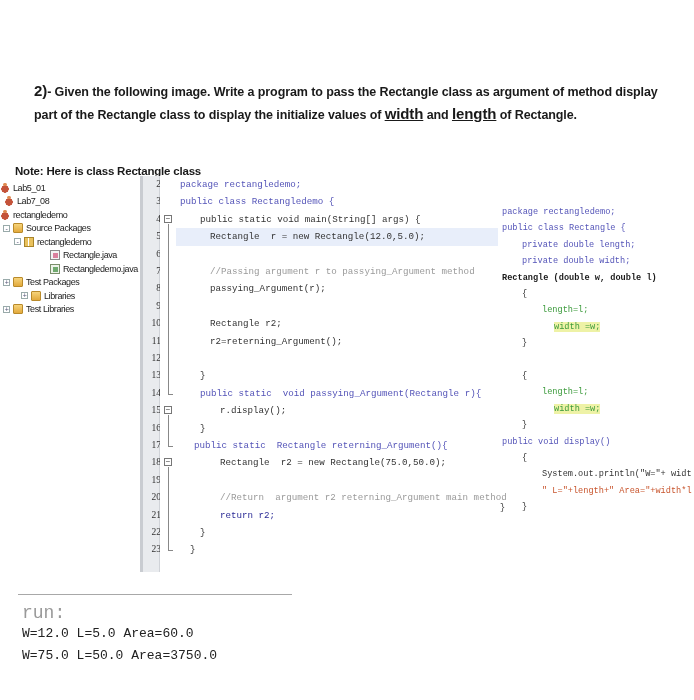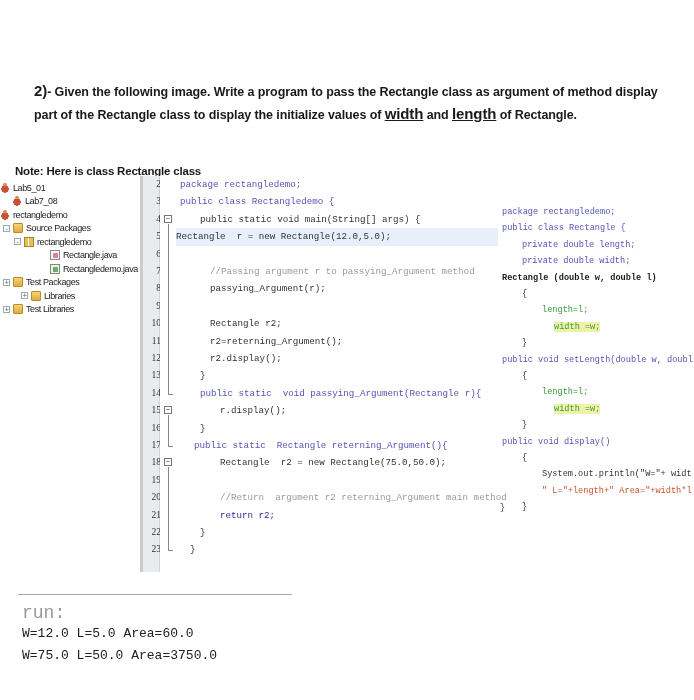--- a/index.html
+++ b/index.html
@@ -93,21 +93,21 @@
   <span class="num">2)</span><span>- Given the following image. Write a program to pass the Rectangle class as argument of method display part of the Rectangle class to display the initialize values of </span><span class="ul">width</span><span> and </span><span class="ul">length</span><span> of Rectangle.</span>
 </div>
 
 <div class="note">Note: Here is class Rectangle class</div>
 
 <div class="tree">
   <div class="tree-item" style="padding-left:0px">
     <span class="icon coffee"></span>
     <span>Lab5_01</span>
   </div>
-  <div class="tree-item" style="padding-left:12px">
+  <div class="tree-item" style="padding-left:4px">
     <span class="icon coffee"></span>
     <span>Lab7_08</span>
   </div>
   <div class="tree-item" style="padding-left:0px">
     <span class="icon coffee"></span>
     <span>rectangledemo</span>
   </div>
   <div class="tree-item" style="padding-left:3px">
     <span class="expander">-</span>
     <span class="icon folder"></span>
@@ -178,26 +178,25 @@
     <div class="fold-end" style="top:270px"></div>
     <div class="fold" style="top:282px">−</div>
     <div class="fold-line" style="top:291px; height:83px"></div>
     <div class="fold-end" style="top:374px"></div>
   </div>
 
   <div class="code-area">
     <div class="line" style="top:0; padding-left:4px"><span class="kw2">package rectangledemo;</span></div>
     <div class="line" style="top:17.4px; padding-left:4px"><span class="kw2">public class Rectangledemo {</span></div>
     <div class="line" style="top:34.8px; padding-left:24px"><span>public static void main(String[] args) {</span></div>
-    <div class="line hl-line" style="top:52.2px; "><span>Rectangle  r = new Rectangle(12.0,5.0);</span></div>
+    <div class="line hl-line" style="top:52.2px; padding-left:34px"><span>Rectangle  r = new Rectangle(12.0,5.0);</span></div>
     <div class="line" style="top:87px; padding-left:34px"><span class="cm">//Passing argument r to passying_Argument method</span></div>
     <div class="line" style="top:104.4px; padding-left:34px"><span>passying_Argument(r);</span></div>
     <div class="line" style="top:139.2px; padding-left:34px"><span>Rectangle r2;</span></div>
     <div class="line" style="top:156.6px; padding-left:34px"><span>r2=reterning_Argument();</span></div>
-    <div class="line" style="top:174px; padding-left:34px"><span>r2.display();</span></div>
     <div class="line" style="top:191.4px; padding-left:24px"><span>}</span></div>
     <div class="line" style="top:208.8px; padding-left:24px"><span class="kw2">public static  void passying_Argument(Rectangle r){</span></div>
     <div class="line" style="top:226.2px; padding-left:44px"><span>r.display();</span></div>
     <div class="line" style="top:243.6px; padding-left:24px"><span>}</span></div>
     <div class="line" style="top:261px; padding-left:18px"><span class="kw2">public static  Rectangle reterning_Argument(){</span></div>
     <div class="line" style="top:278.4px; padding-left:44px"><span>Rectangle  r2 = new Rectangle(75.0,50.0);</span></div>
     <div class="line" style="top:313.2px; padding-left:44px"><span class="cm">//Return  argument r2 reterning_Argument main method</span></div>
     <div class="line" style="top:330.6px; padding-left:44px"><span class="kw">return r2;</span></div>
     <div class="line" style="top:348px; padding-left:24px"><span>}</span></div>
     <div class="line" style="top:365.4px; padding-left:14px"><span>}</span></div>
@@ -207,21 +206,20 @@
 <div class="editor2">
   <div class="line" style="top:8px; padding-left:4px"><span class="kw2">package rectangledemo;</span></div>
   <div class="line" style="top:24.4px; padding-left:4px"><span class="kw2">public class Rectangle {</span></div>
   <div class="line" style="top:40.8px; padding-left:24px"><span class="kw2">private double length;</span></div>
   <div class="line" style="top:73.6px; padding-left:4px"><span class="bold">Rectangle (double w, double l)</span></div>
   <div class="line" style="top:57.2px; padding-left:24px"><span class="kw2">private double width;</span></div>
   <div class="line" style="top:90px; padding-left:24px"><span>{</span></div>
   <div class="line" style="top:106.4px; padding-left:44px"><span class="fld">length=l;</span></div>
   <div class="line" style="top:122.8px; padding-left:44px"><span class="fld mark">width =w;</span></div>
   <div class="line" style="top:139.2px; padding-left:24px"><span>}</span></div>
-  <div class="line" style="top:155.6px; padding-left:4px"><span class="kw2">public void setLength(double w, doubl</span></div>
   <div class="line" style="top:172px; padding-left:24px"><span>{</span></div>
   <div class="line" style="top:188.4px; padding-left:44px"><span class="fld">length=l;</span></div>
   <div class="line" style="top:204.8px; padding-left:44px"><span class="fld mark">width =w;</span></div>
   <div class="line" style="top:221.2px; padding-left:24px"><span>}</span></div>
   <div class="line" style="top:237.6px; padding-left:4px"><span class="kw2">public void display()</span></div>
   <div class="line" style="top:254px; padding-left:24px"><span>{</span></div>
   <div class="line" style="top:270.4px; padding-left:44px"><span>System.out.println("W="+ widt</span></div>
   <div class="line" style="top:286.8px; padding-left:44px"><span class="str">" L="+length+" Area="+width*l</span></div>
   <div class="line" style="top:303.2px; padding-left:24px"><span>}</span></div>
 </div>

